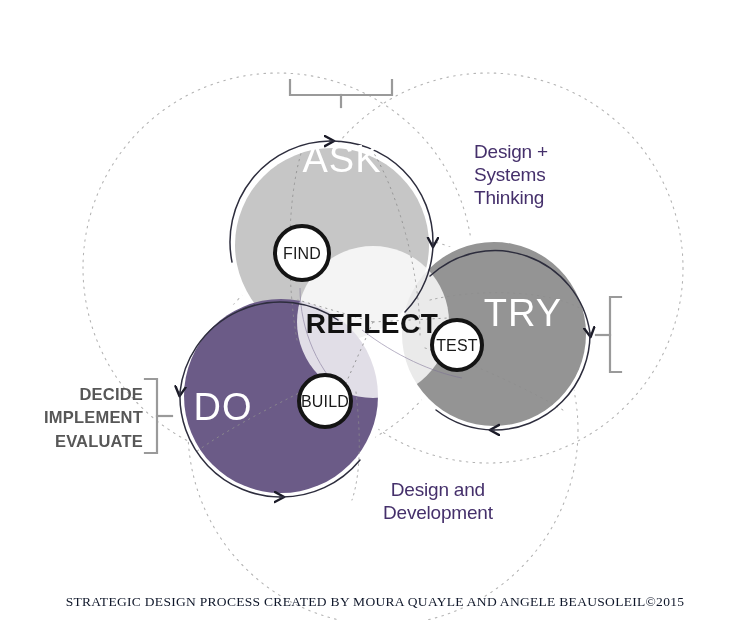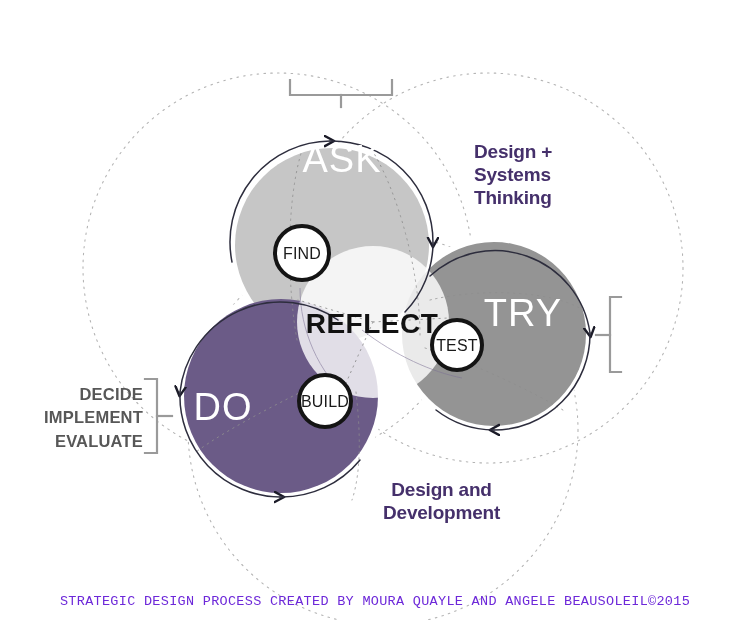--- a/index.html
+++ b/index.html
@@ -23,21 +23,21 @@
     height: 620px;
     display: block;
   }
   .lbl {
     position: absolute;
     white-space: pre;
     line-height: 1.22;
   }
   .purple-label {
     color: #45306b;
-    font-weight: bold;
+    font-weight: normal;
     font-size: 19px;
     letter-spacing: -0.2px;
   }
   .bracket-label {
     color: #575757;
     font-weight: bold;
     font-size: 16.5px;
     letter-spacing: 0.2px;
     line-height: 1.42;
   }
@@ -60,24 +60,24 @@
     font-family: "Liberation Sans", sans-serif;
     font-size: 16px;
     font-weight: normal;
     letter-spacing: 0.2px;
   }
   .footer-text {
     position: absolute;
     left: 0;
     right: 0;
     text-align: center;
-    color: #6d28d9;
+    color: #0f172a;
     font-size: 13.5px;
     letter-spacing: 0.3px;
-    font-family: Liberation Mono, monospace;
+    font-family: Liberation Serif, serif;
   }
 </style>
 </head>
 <body>
 
 <div id="stage">
 
   <svg id="diagram" viewBox="0 0 750 620">
     <defs>
       <marker id="arrowHead" markerWidth="9" markerHeight="9" refX="4" refY="4.2" orient="auto" markerUnits="strokeWidth">

